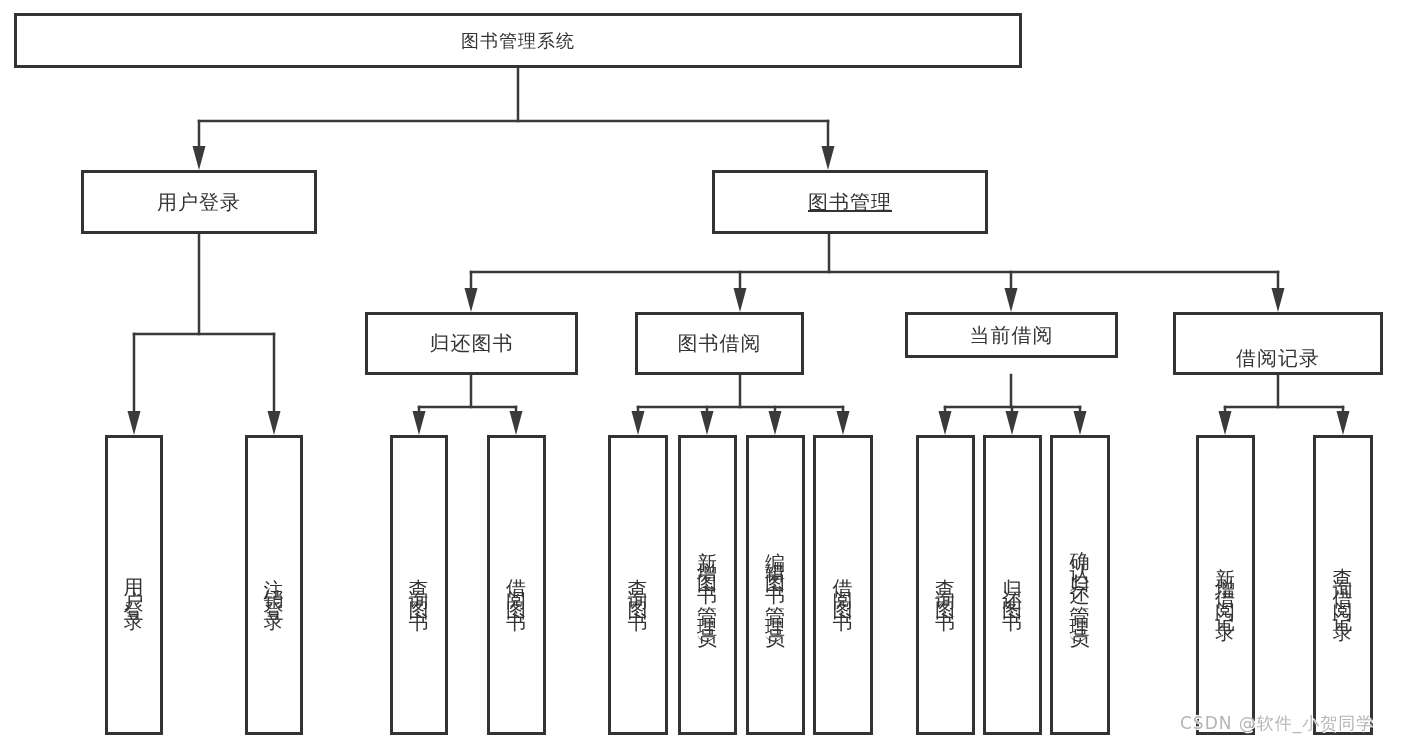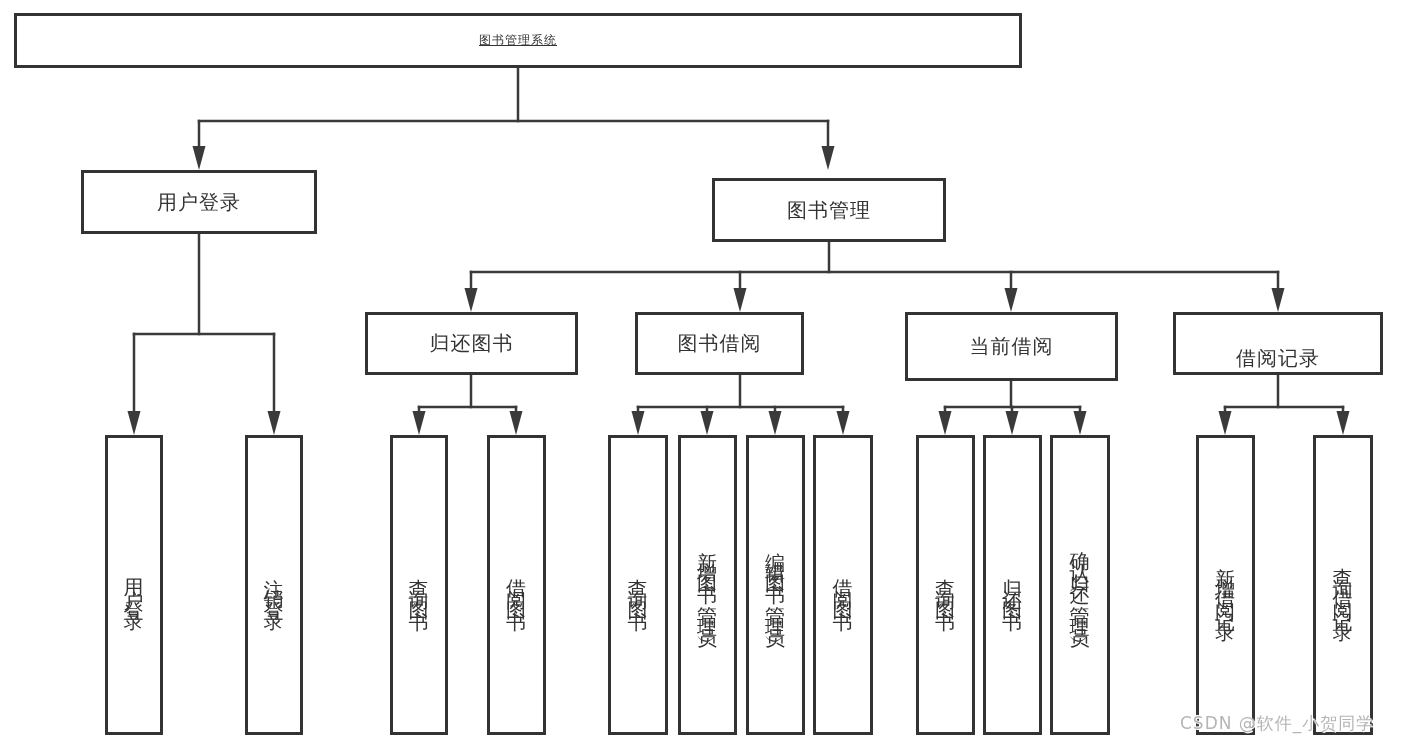--- a/index.html
+++ b/index.html
@@ -22,21 +22,21 @@
     box-sizing: border-box;
     border: 3px solid var(--border, #333333);
     background: var(--boxfill, #ffffff);
     color: var(--text, #333333);
     display: flex;
     align-items: center;
     justify-content: center;
     z-index: 2;
   }
   .node .label { font-size: 20px; letter-spacing: 1px; white-space: nowrap; }
-  .node.lvl1 .label { font-size: 12px; text-decoration: underline; }
+  .node.lvl1 .label { font-size: 18px; }
   .node.vert .label {
     writing-mode: vertical-rl;
     text-orientation: mixed;
     letter-spacing: 11px;
     font-size: 20px;
     white-space: normal;
     line-height: 1;
   }
   #watermark {
     position: absolute;
@@ -122,36 +122,36 @@
         <polygon points="1336.5,411 1349.5,411 1343,435" fill="#3a3a3a"></polygon>
       </g>
     </svg>
   <div id="watermark">CSDN @软件_小贺同学</div>
 <div class="node lvl1" style="left: 14px; top: 13px; width: 1008px; height: 55px;">
       <span class="label">图书管理系统</span>
     </div>
     <div class="node" style="left: 81px; top: 170px; width: 236px; height: 64px;">
       <span class="label">用户登录</span>
     </div>
-    <div class="node" style="left: 712px; top: 178px; width: 234px; height: 64px;">
+    <div class="node" style="left: 712px; top: 170px; width: 276px; height: 64px; text-decoration: underline;">
       <span class="label">图书管理</span>
     </div>
     <div class="node vert" style="left: 105px; top: 435px; width: 58px; height: 300px;">
       <span class="label">用户登录</span>
     </div>
     <div class="node vert" style="left: 245px; top: 435px; width: 58px; height: 300px;">
       <span class="label">注销登录</span>
     </div>
     <div class="node" style="left: 365px; top: 312px; width: 213px; height: 63px;">
       <span class="label">归还图书</span>
     </div>
     <div class="node" style="left: 635px; top: 312px; width: 169px; height: 63px;">
       <span class="label">图书借阅</span>
     </div>
-    <div class="node" style="left: 905px; top: 312px; width: 213px; height: 69px;">
+    <div class="node" style="left: 905px; top: 312px; width: 213px; height: 46px;">
       <span class="label">当前借阅</span>
     </div>
     <div class="node" style="left: 1173px; top: 312px; width: 210px; height: 63px; align-items: flex-end;">
       <span class="label">借阅记录</span>
     </div>
     <div class="node vert" style="left: 390px; top: 435px; width: 58px; height: 300px;">
       <span class="label">查询图书</span>
     </div>
     <div class="node vert" style="left: 487px; top: 435px; width: 59px; height: 300px;">
       <span class="label">借阅图书</span>

